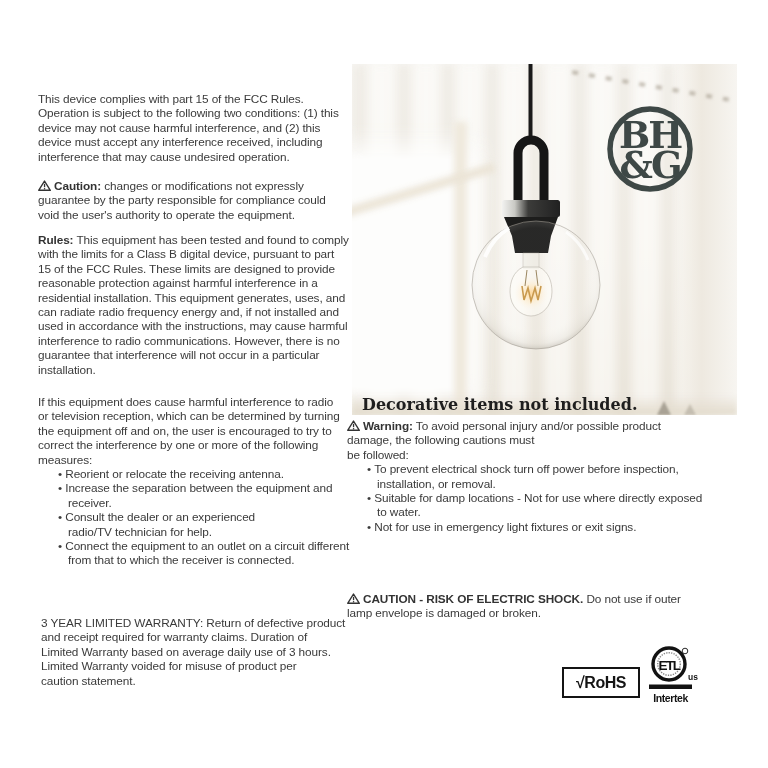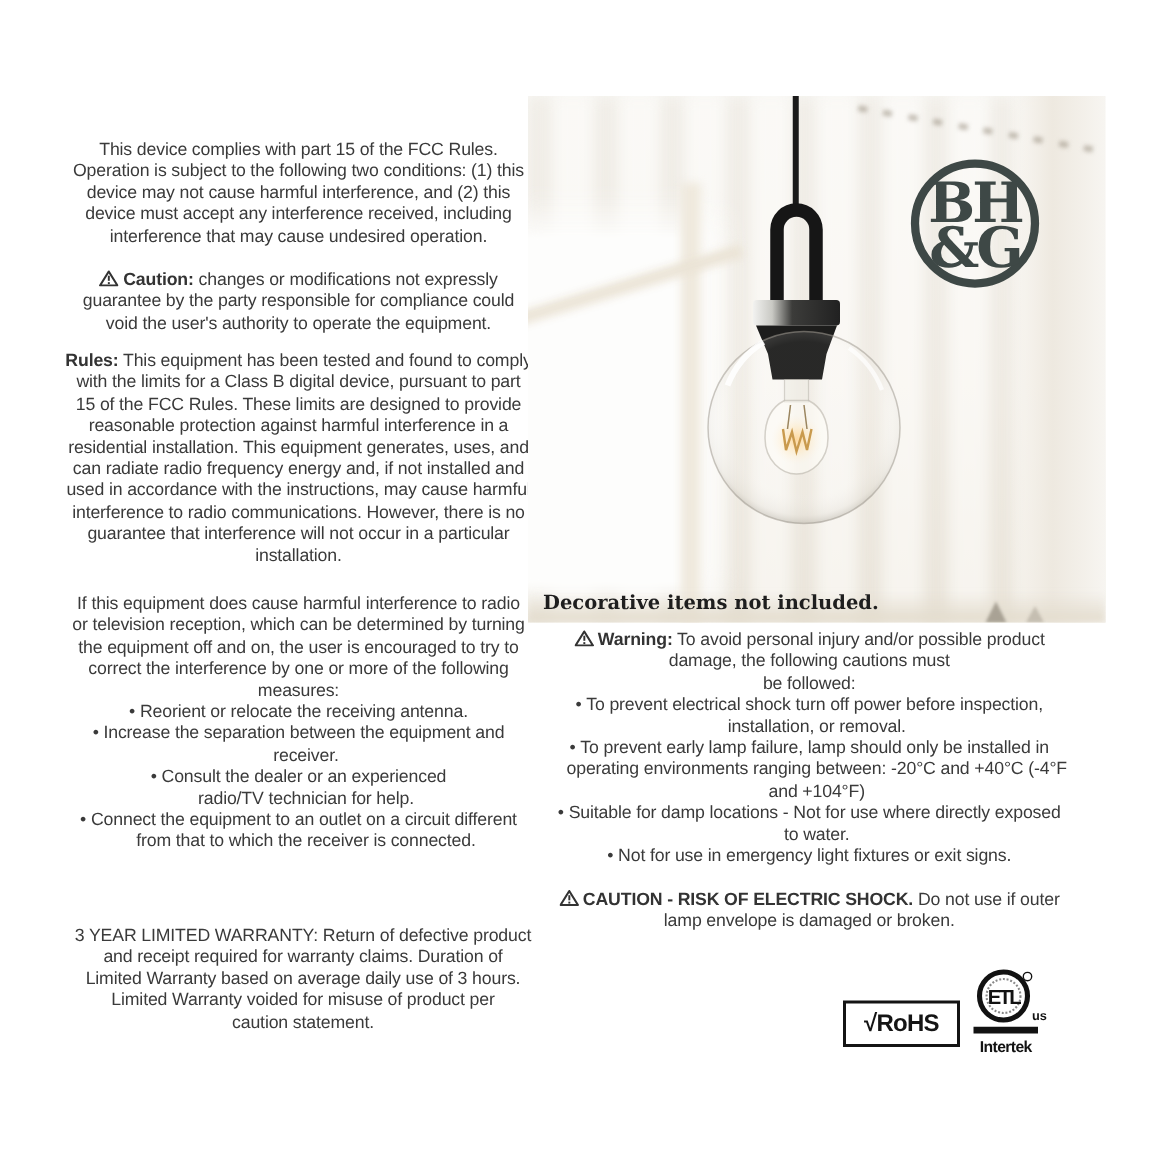--- a/index.html
+++ b/index.html
@@ -1,25 +1,25 @@
 <!DOCTYPE html>
 <html><head>
 <meta charset="utf-8">
 <style>
   html,body{margin:0;padding:0;}
   body{
     width:768px;height:768px;position:relative;background:#ffffff;
     font-family:"Liberation Sans",sans-serif;color:#3a3a3a;overflow:hidden;
   }
-  .blk{position:absolute;font-size:11.8px;line-height:14.4px;letter-spacing:-0.1px;text-align:center;}
+  .blk{position:absolute;font-size:11.8px;line-height:14.4px;letter-spacing:-0.1px;}
   .pre{white-space:pre-line;}
   b{font-weight:bold;color:#333;}
   .col-l{left:38px;width:322px;}
   .col-r{left:347px;width:385px;}
-  .bul{white-space:pre-line;padding-left:10px;text-indent:-10px;}
+  .bul{white-space:pre-line;padding-left:10px;text-indent:-10px;margin-left:20px;}
   .bul::before{content:"\2022\00a0";}
   .tri{display:inline-block;width:13px;height:11px;margin-right:3px;position:relative;top:1px;}
   .warranty{padding-left:3px;}
 
   
   .photo{position:absolute;left:352px;top:64px;width:385px;height:351px;overflow:hidden;
          background:linear-gradient(180deg,#f8f7f4 0%,#f5f2ec 55%,#ece7dc 100%);}
   .photo .layer{position:absolute;}
   .ph-stripes{inset:0;background:repeating-linear-gradient(90deg,
       rgba(229,223,212,0.40) 0 16px, rgba(252,251,248,0.65) 16px 44px);filter:blur(5px);}
@@ -34,21 +34,21 @@
       background:repeating-linear-gradient(90deg,rgba(152,142,126,0.55) 0 6px,rgba(240,238,233,0) 6px 17px);
       filter:blur(1.5px);}
   .ph-bottom{left:0;right:0;bottom:0;height:20px;
       background:linear-gradient(180deg,rgba(228,221,208,0),#e3dccd);filter:blur(2px);}
   .ph-tri1{left:305px;bottom:0;width:0;height:0;border-left:7px solid transparent;
       border-right:7px solid transparent;border-bottom:14px solid rgba(148,141,128,0.75);filter:blur(1px);}
   .ph-tri2{left:332px;bottom:0;width:0;height:0;border-left:6px solid transparent;
       border-right:6px solid transparent;border-bottom:11px solid rgba(170,163,150,0.55);filter:blur(1px);}
   .lamp{position:absolute;inset:0;width:100%;height:100%;}
   .photo-caption{position:absolute;left:10px;top:331px;
-      font-family:"DejaVu Serif",serif;font-weight:bold;font-size:13px;color:#1e1e1e;}
+      font-family:"DejaVu Serif",serif;font-weight:bold;font-size:16px;color:#1e1e1e;}
 
   
   .rohs{position:absolute;left:562px;top:667px;width:74px;height:27px;border:2px solid #141414;
         display:flex;align-items:center;justify-content:center;
         font-size:16px;font-weight:bold;color:#141414;letter-spacing:-0.5px;background:#fff;}
   .etl{position:absolute;left:644px;top:644px;width:84px;height:64px;}
 </style>
 </head>
 <body>
 
@@ -169,23 +169,20 @@
 </div>
 
 <div class="blk col-r" style="top:419px">
   <div><svg class="tri" viewBox="0 0 13 11">
         <use href="#tri-glyph"></use>
       </svg><b>Warning:</b> <span class="pre">To avoid personal injury and/or possible product
 damage, the following cautions must
 be followed:</span></div>
   <div class="bul">To prevent electrical shock turn off power before inspection,
 installation, or removal.</div>
-  <div class="bul">To prevent early lamp failure, lamp should only be installed in
-operating environments ranging between: -20°C and +40°C (-4°F
-and +104°F)</div>
   <div class="bul">Suitable for damp locations - Not for use where directly exposed
 to water.</div>
   <div class="bul">Not for use in emergency light fixtures or exit signs.</div>
 </div>
 
 <div class="blk col-r" style="top:592px"><svg class="tri" viewBox="0 0 13 11">
       <use href="#tri-glyph"></use>
     </svg><b>CAUTION - RISK OF ELECTRIC SHOCK.</b> <span class="pre">Do not use if outer
 lamp envelope is damaged or broken.</span></div>
 

